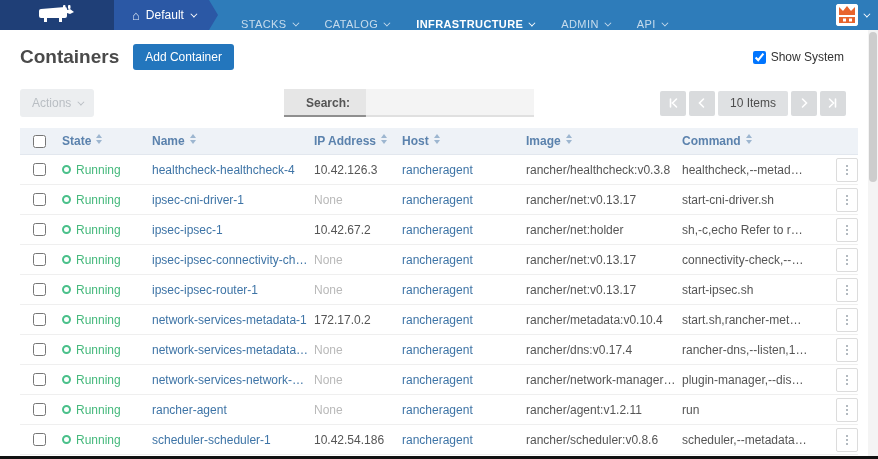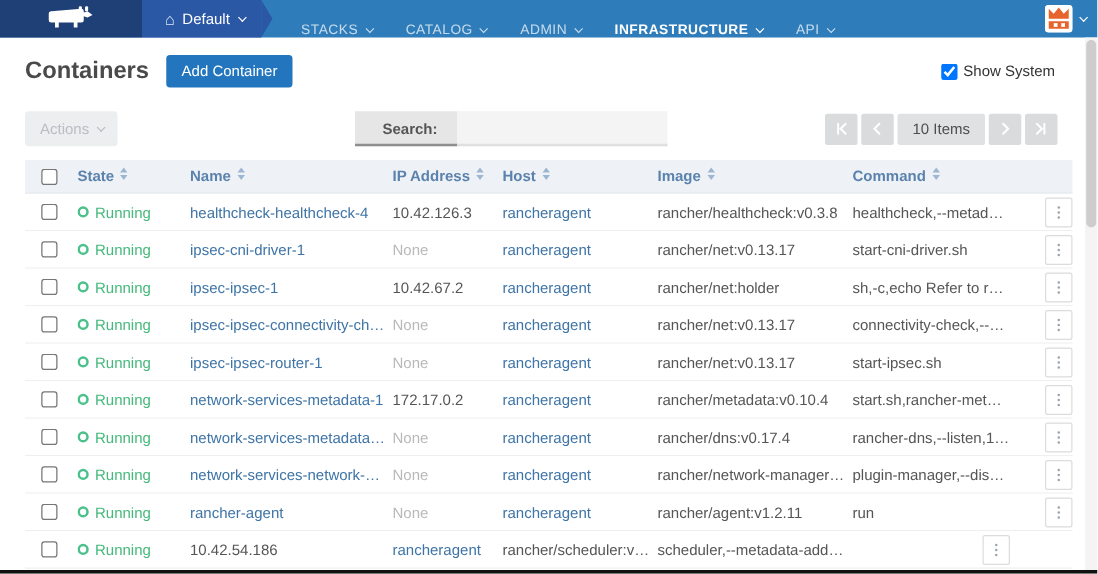--- a/index.html
+++ b/index.html
@@ -101,26 +101,26 @@
   </div>
   <div class="nav-items">
     <div class="nav-item">
       <span>STACKS</span>
         <span class="chev"></span>
     </div>
     <div class="nav-item">
       <span>CATALOG</span>
         <span class="chev"></span>
     </div>
+    <div class="nav-item active">
+      <span>INFRASTRUCTURE</span>
+        <span class="chev"></span>
+    </div>
     <div class="nav-item">
       <span>ADMIN</span>
-        <span class="chev"></span>
-    </div>
-    <div class="nav-item active">
-      <span>INFRASTRUCTURE</span>
         <span class="chev"></span>
     </div>
     <div class="nav-item">
       <span>API</span>
         <span class="chev"></span>
     </div>
   </div>
   <div class="nav-right">
     <span class="avatar">
       <svg width="22" height="22" viewBox="0 0 22 22">
@@ -416,20 +416,21 @@
   </div>
 
   <div class="grid-cols trow">
     <span class="cb">
           <input type="checkbox" style="">
         </span>
     <span class="state">
       <span class="state-dot"></span>
       <span>Running</span>
     </span>
+    <span class="link">scheduler-scheduler-1</span>
     <span class="cell">10.42.54.186</span>
     <span class="link">rancheragent</span>
     <span class="cell">rancher/scheduler:v0.8.6</span>
     <span class="cell">scheduler,--metadata-address,...</span>
     <span class="kebab">
           <b></b>
           <b></b>
           <b></b>
         </span>
   </div>

